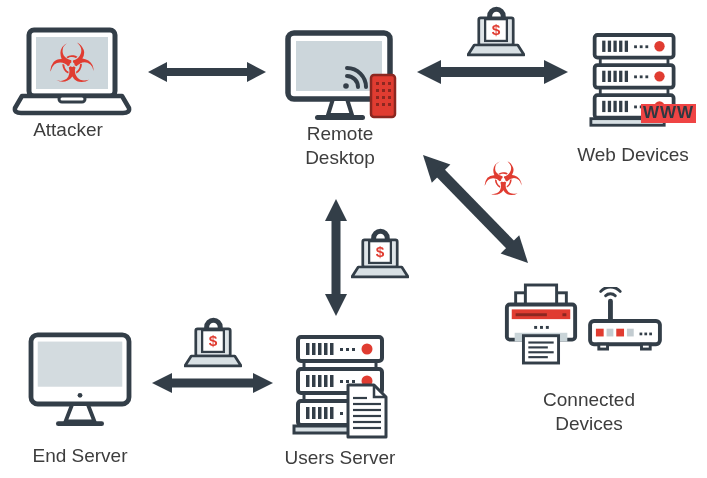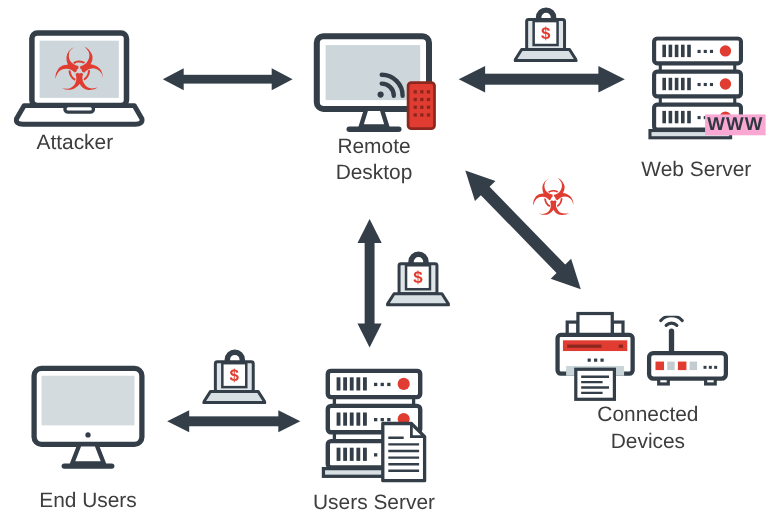--- a/index.html
+++ b/index.html
@@ -4,21 +4,21 @@
 <style>
   html,body{margin:0;padding:0;background:#fff;}
   .diagram{position:relative;width:707px;height:478px;background:#ffffff;overflow:hidden;
            font-family:"Liberation Sans",sans-serif;}
   .abs{position:absolute;}
   .label{position:absolute;font-size:19px;line-height:1.26;color:#3d3d3d;text-align:center;z-index:3;}
   .node{position:absolute;z-index:2;}
   .overlay{position:absolute;z-index:4;}
   .bio-glyph{font-family:"DejaVu Sans",sans-serif;color:#e03c31;line-height:1;text-align:center;}
   .www{position:absolute;z-index:5;font-weight:800;font-size:17px;letter-spacing:1px;
-       color:#2f3841;background:#f9a8d4;padding:0 2px;line-height:1.1;}
+       color:#2f3841;background:#ef4444;padding:0 2px;line-height:1.1;}
   svg{display:block;}
 </style>
 </head>
 <body>
 
 <div class="diagram">
 
   <svg class="abs" style="left:0;top:0;z-index:1;" width="707" height="478" viewBox="0 0 707 478">
     <g fill="#333e48">
       <polygon points="148,72 167,62 167,82"></polygon>
@@ -127,21 +127,21 @@
           <rect x="32" y="72" width="3.5" height="12"></rect>
           <rect x="38" y="72" width="3.5" height="12"></rect>
       <rect x="48" y="77" width="3" height="3"></rect>
           <rect x="54" y="77" width="3" height="3"></rect>
           <rect x="60" y="77" width="3" height="3"></rect>
         </g>
       <circle cx="75" cy="78" r="5.5" fill="#e03c31"></circle>
     </g>
   </svg>
   <div class="www" style="left:641px;top:104px;">WWW</div>
-  <div class="label" style="left:558px;top:143px;width:150px;">Web Server</div>
+  <div class="label" style="left:558px;top:143px;width:150px;">Web Devices</div>
 
   <svg class="node" style="left:292px;top:335px;" width="100" height="104" viewBox="0 0 100 104">
     <rect x="12" y="26" width="72" height="10" fill="#fff" stroke="#333e48" stroke-width="3"></rect>
     <rect x="12" y="58" width="72" height="10" fill="#fff" stroke="#333e48" stroke-width="3"></rect>
     <rect x="2" y="91" width="78" height="7" fill="#d8e0e4" stroke="#333e48" stroke-width="3"></rect>
     <g>
       <rect x="6" y="2" width="84" height="24" rx="3" fill="#fff" stroke="#333e48" stroke-width="4"></rect>
       <g fill="#333e48">
           <rect x="14" y="8" width="3.5" height="12"></rect>
           <rect x="20" y="8" width="3.5" height="12"></rect>
@@ -194,21 +194,21 @@
   </svg>
   <div class="label" style="left:270px;top:446px;width:140px;">Users Server</div>
 
   <svg class="node" style="left:27px;top:331px;" width="106" height="98" viewBox="0 0 110 102">
     <rect x="4" y="4" width="102" height="72" rx="7" fill="#fff" stroke="#333e48" stroke-width="5"></rect>
     <rect x="11" y="11" width="88" height="47" fill="#d3dbdf"></rect>
     <circle cx="55" cy="67" r="2.5" fill="#333e48"></circle>
     <polygon points="47,76 63,76 70,94 40,94" fill="#fff" stroke="#333e48" stroke-width="4"></polygon>
     <rect x="30" y="94" width="50" height="5" rx="2.5" fill="#333e48"></rect>
   </svg>
-  <div class="label" style="left:18px;top:444px;width:124px;">End Users</div>
+  <div class="label" style="left:18px;top:444px;width:124px;">End Server</div>
 
   <svg class="node" style="left:502px;top:283px;" width="78" height="82" viewBox="0 0 80 84">
     <rect x="14" y="10" width="10" height="14" fill="#fff" stroke="#333e48" stroke-width="3"></rect>
     <rect x="56" y="10" width="10" height="14" fill="#fff" stroke="#333e48" stroke-width="3"></rect>
     <rect x="24" y="2" width="32" height="22" fill="#fff" stroke="#333e48" stroke-width="3"></rect>
     <rect x="5" y="22" width="70" height="36" rx="3" fill="#fff" stroke="#333e48" stroke-width="4"></rect>
     <rect x="10" y="27" width="60" height="10" fill="#e03c31"></rect>
     <rect x="14" y="31" width="32" height="3" fill="#8c2720"></rect>
     <rect x="62" y="31" width="4" height="3" fill="#8c2720"></rect>
     <g fill="#333e48">
@@ -237,21 +237,21 @@
     <rect x="30" y="43" width="8" height="8" fill="#e03c31"></rect>
     <rect x="41" y="43" width="7" height="8" fill="#c3ccd1"></rect>
     <g fill="#333e48">
         <rect x="54" y="47" width="2.8" height="2.8"></rect>
         <rect x="59" y="47" width="2.8" height="2.8"></rect>
         <rect x="64" y="47" width="2.8" height="2.8"></rect>
       </g>
     <rect x="12" y="59" width="9" height="5" fill="#fff" stroke="#333e48" stroke-width="3"></rect>
     <rect x="56" y="59" width="9" height="5" fill="#fff" stroke="#333e48" stroke-width="3"></rect>
   </svg>
-  <div class="label" style="left:528px;top:366px;width:122px;">Connected Devices</div>
+  <div class="label" style="left:528px;top:388px;width:122px;">Connected Devices</div>
 
   <svg class="overlay" style="left:467px;top:3px;" width="58" height="55" viewBox="0 0 64 60">
     <rect x="13" y="16" width="38" height="30" rx="2" fill="#dfe5e8" stroke="#333e48" stroke-width="3"></rect>
     <polygon points="8,46 56,46 63,57 1,57" fill="#d8e0e4" stroke="#333e48" stroke-width="3" stroke-linejoin="round"></polygon>
     <path d="M25 19 v-5 a7.5 7.5 0 0 1 15 0 v5" fill="none" stroke="#333e48" stroke-width="5.5" stroke-linecap="round"></path>
     <rect x="20" y="17.5" width="24" height="24" fill="#fff" stroke="#333e48" stroke-width="2.5"></rect>
     <text x="32" y="35.5" font-size="17" font-weight="bold" fill="#e03c31" text-anchor="middle" font-family="Liberation Sans, sans-serif">$</text>
   </svg>
   <svg class="overlay" style="left:351px;top:225px;" width="58" height="55" viewBox="0 0 64 60">
     <rect x="13" y="16" width="38" height="30" rx="2" fill="#dfe5e8" stroke="#333e48" stroke-width="3"></rect>

